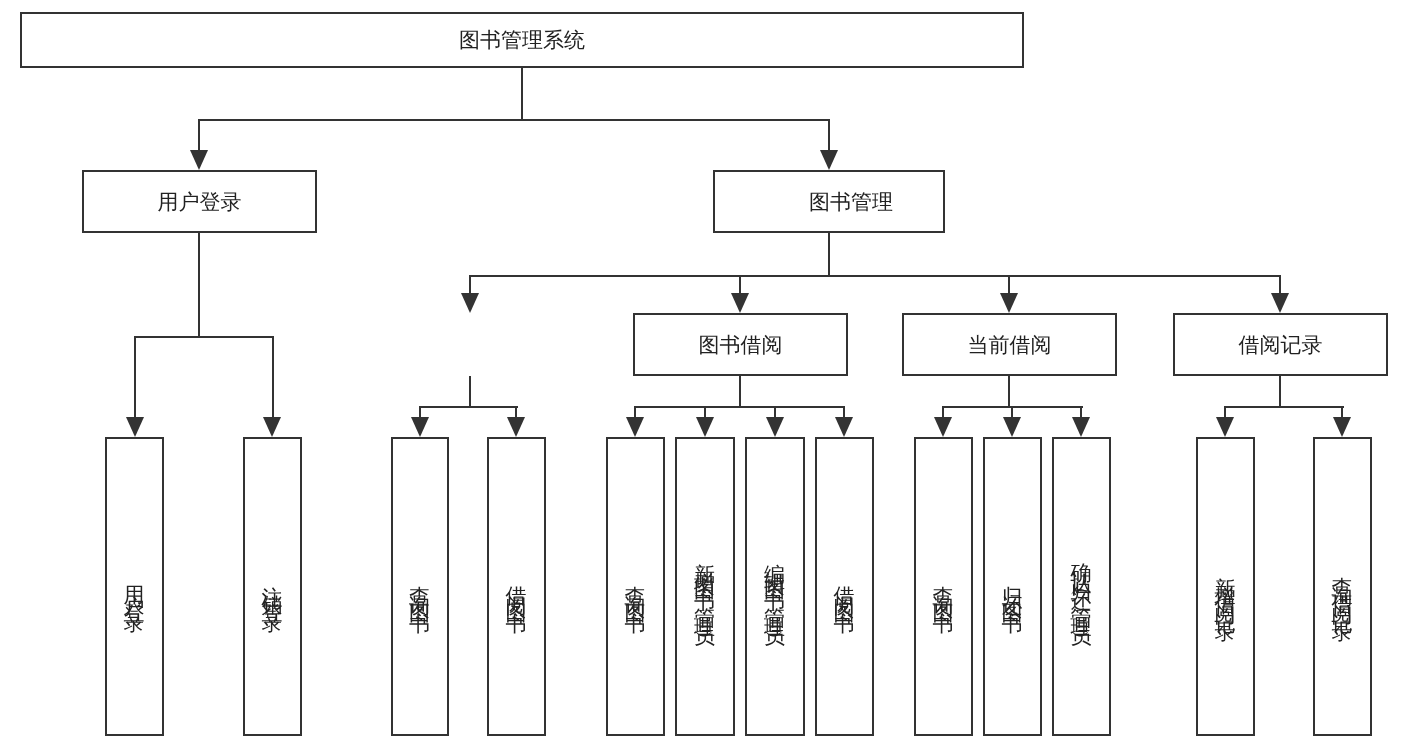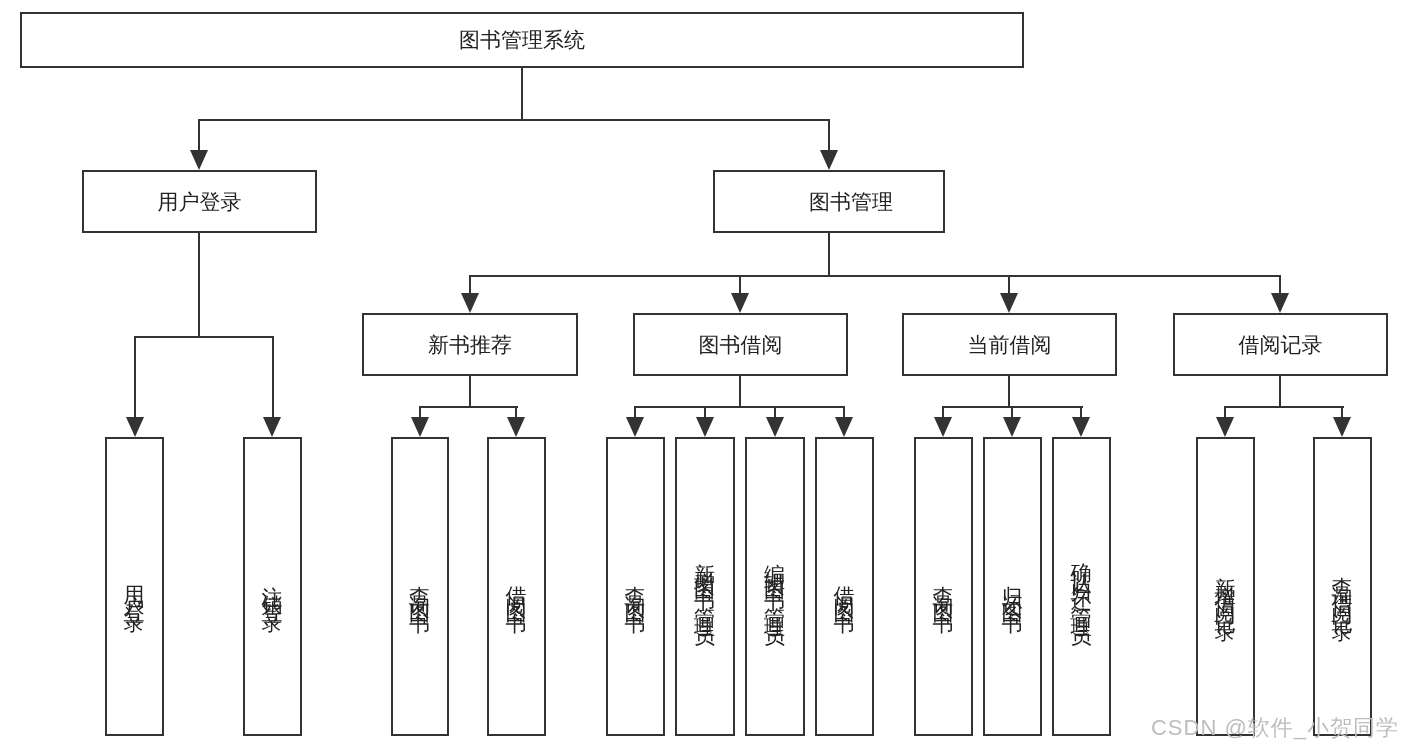--- a/index.html
+++ b/index.html
@@ -80,21 +80,20 @@
   <div class="hl" style="left:469px;top:275px;width:812px;"></div>
   <div class="vl" style="left:469px;top:275px;height:22px;"></div>
   <div class="arrow" style="left:461px;top:293px;"></div>
   <div class="vl" style="left:739px;top:275px;height:22px;"></div>
   <div class="arrow" style="left:731px;top:293px;"></div>
   <div class="vl" style="left:1008px;top:275px;height:22px;"></div>
   <div class="arrow" style="left:1000px;top:293px;"></div>
   <div class="vl" style="left:1279px;top:275px;height:22px;"></div>
   <div class="arrow" style="left:1271px;top:293px;"></div>
 
-  <div class="box" style="left:362px;top:313px;width:216px;height:63px;">新书推荐</div>
   <div class="box" style="left:633px;top:313px;width:215px;height:63px;">图书借阅</div>
   <div class="box" style="left:902px;top:313px;width:215px;height:63px;">当前借阅</div>
   <div class="box" style="left:1173px;top:313px;width:215px;height:63px;">借阅记录</div>
 
   <div class="vl" style="left:469px;top:376px;height:30px;"></div>
   <div class="hl" style="left:419px;top:406px;width:99px;"></div>
   <div class="vl" style="left:419px;top:406px;height:15px;"></div>
   <div class="arrow" style="left:411px;top:417px;"></div>
   <div class="vl" style="left:515px;top:406px;height:15px;"></div>
   <div class="arrow" style="left:507px;top:417px;"></div>
@@ -137,15 +136,14 @@
   <div class="box leaf" style="left:745px;top:437px;width:60px;height:299px;">编辑图书（管理员）</div>
   <div class="box leaf" style="left:815px;top:437px;width:59px;height:299px;">借阅图书</div>
 
   <div class="box leaf" style="left:914px;top:437px;width:59px;height:299px;">查询图书</div>
   <div class="box leaf" style="left:983px;top:437px;width:59px;height:299px;">归还图书</div>
   <div class="box leaf" style="left:1052px;top:437px;width:59px;height:299px;">确认归还（管理员）</div>
 
   <div class="box leaf" style="left:1196px;top:437px;width:59px;height:299px;">新增借阅记录</div>
   <div class="box leaf" style="left:1313px;top:437px;width:59px;height:299px;">查询借阅记录</div>
 
-  <div class="watermark">CSDN @软件_小贺同学</div>
 
 </div>
 
 </body></html>

